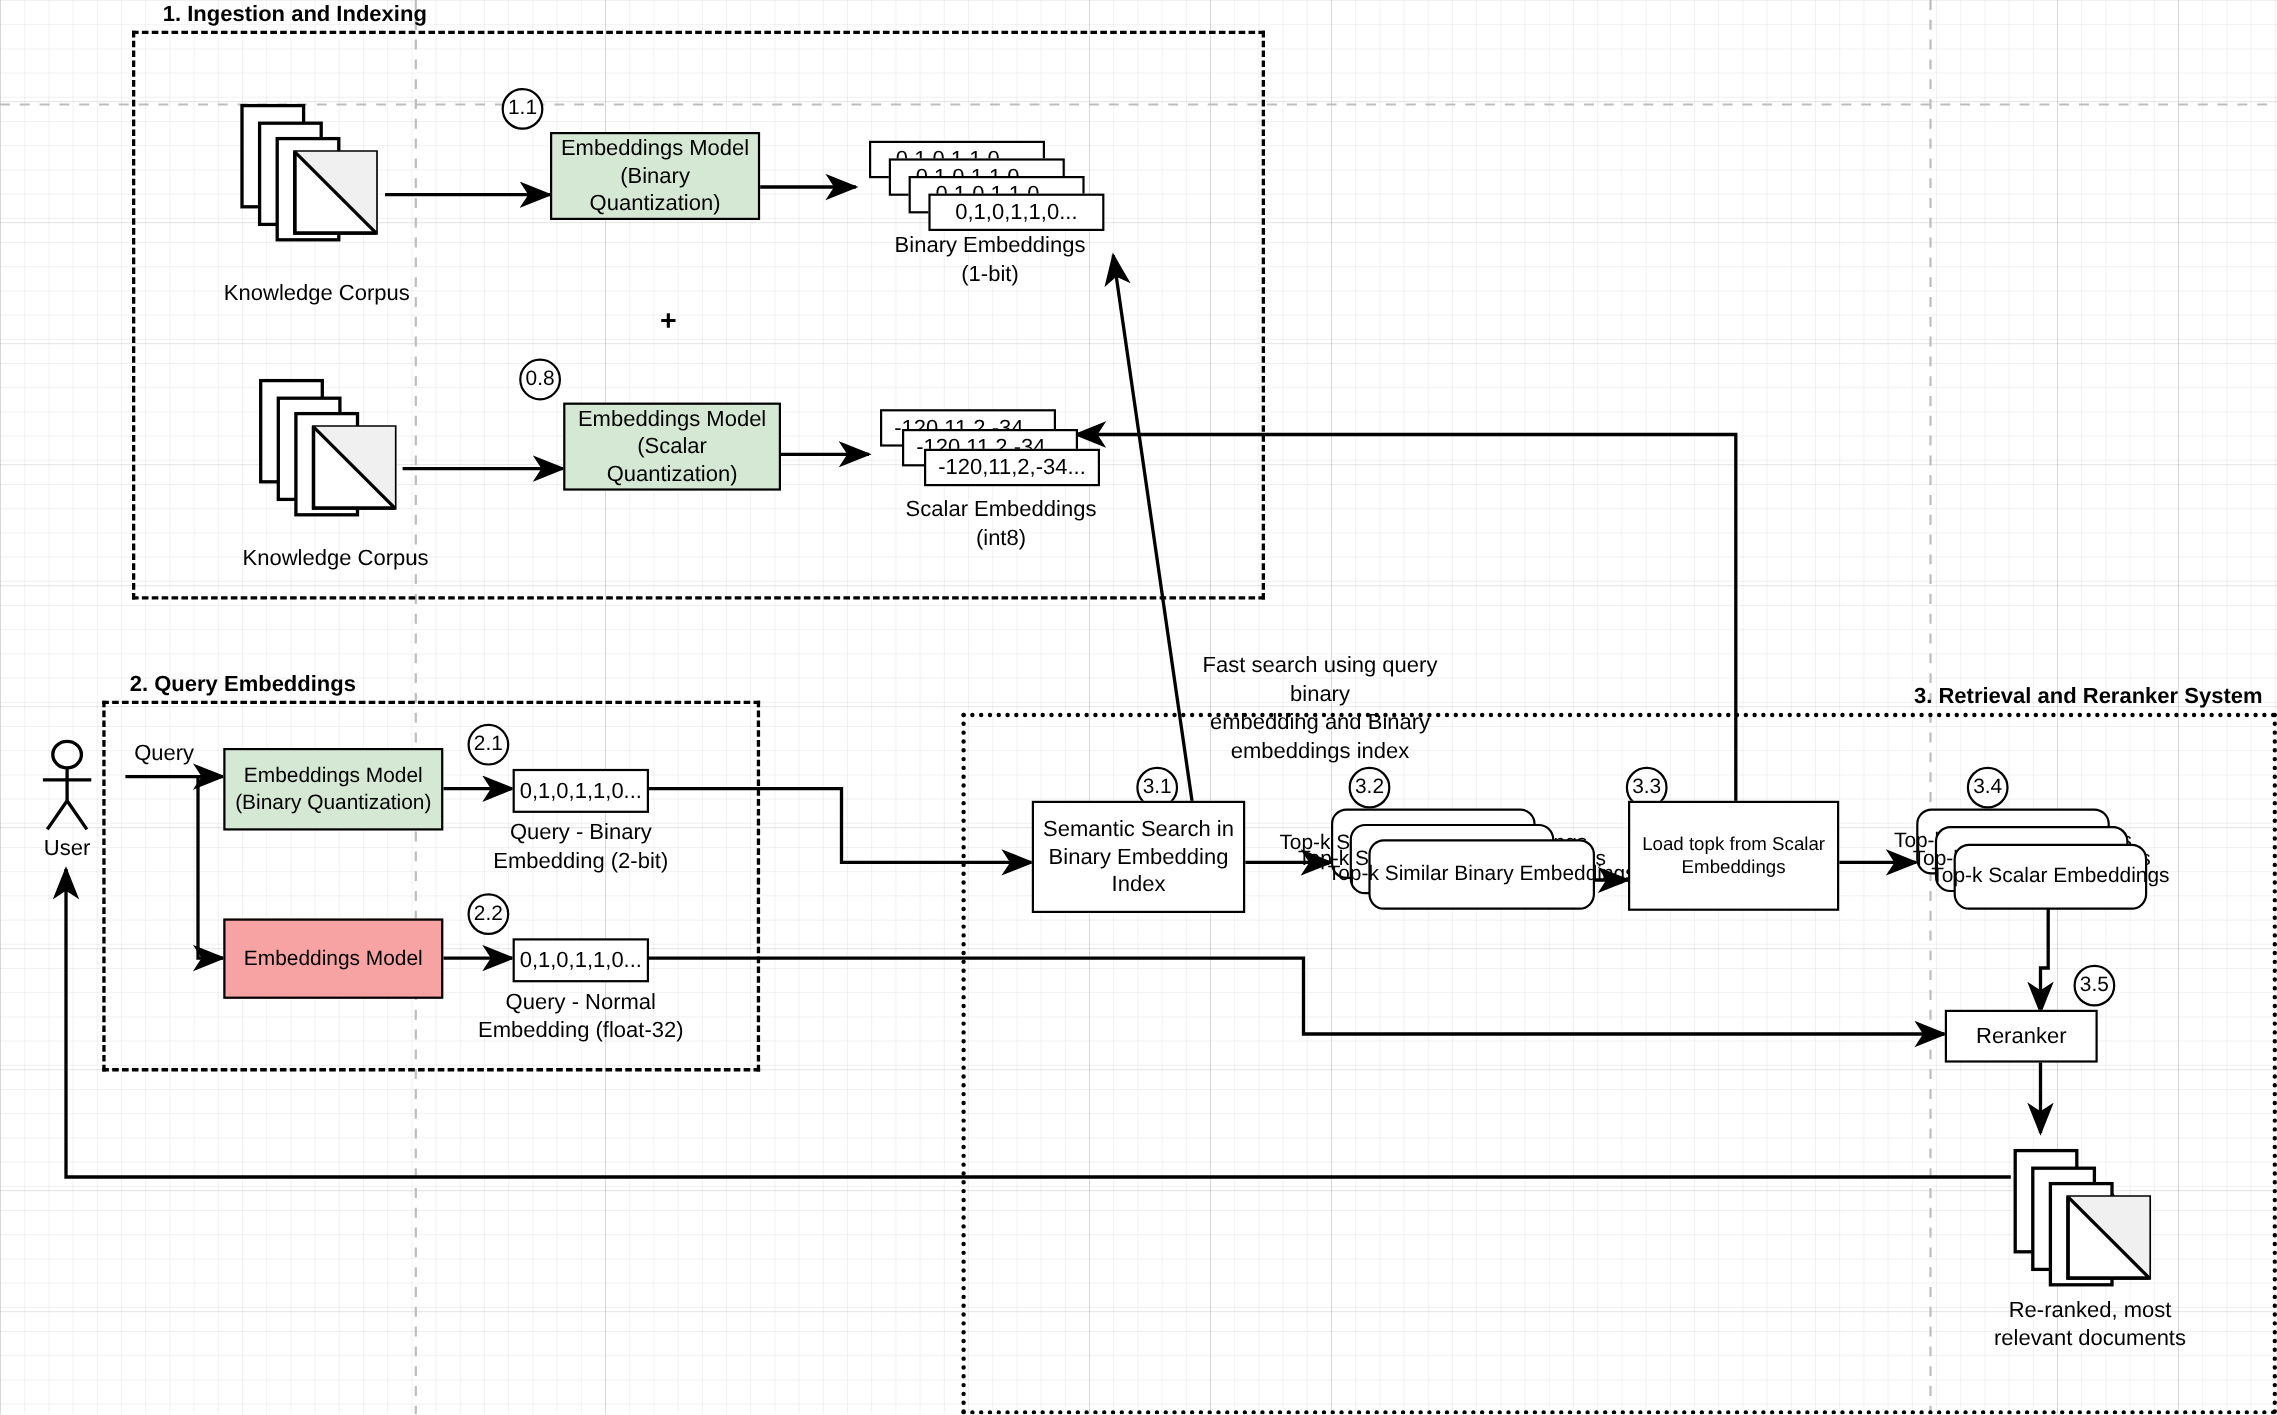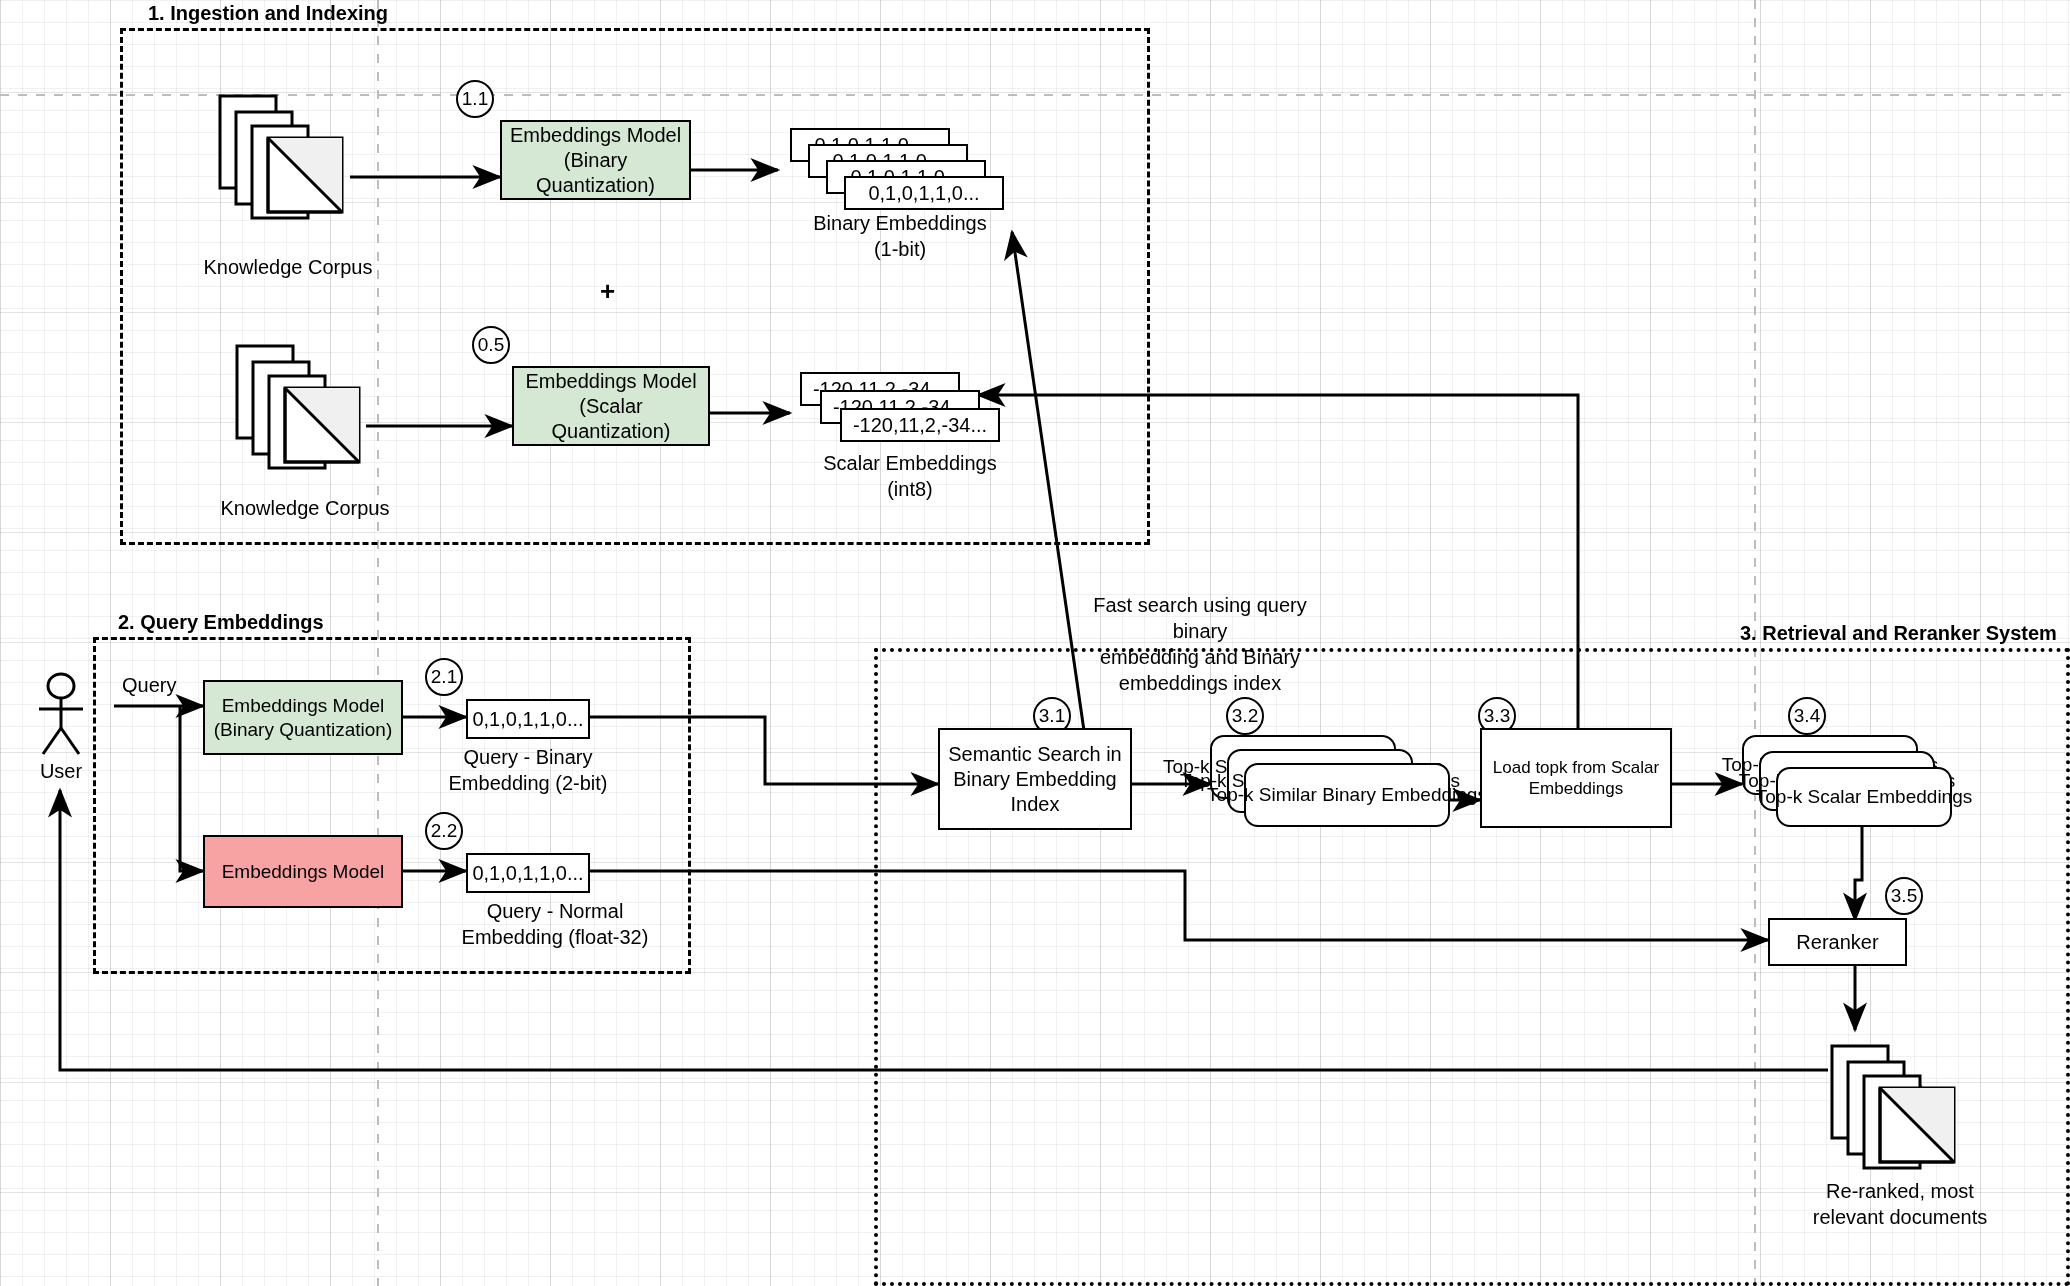--- a/index.html
+++ b/index.html
@@ -214,21 +214,21 @@
         <rect x="44" y="36" width="56" height="92"></rect>
       </g>
       <path d="M60,48 L110,48 L134,48 L134,122 L60,122 Z" fill="#ffffff" stroke="#000" stroke-width="3"></path>
       <path d="M60,48 L134,122 L134,48 Z" fill="#f0f0f0" stroke="none"></path>
       <path d="M60,48 L134,122" stroke="#000" stroke-width="3" fill="none"></path>
       <path d="M60,48 L60,122 L134,122" stroke="#000" stroke-width="3" fill="none"></path>
     </svg>
   </div>
   <div class="caption" style="left:185px;top:495px;width:240px;">Knowledge Corpus</div>
 
-  <div class="badge" style="left:472px;top:326px;">0.5</div>
+  <div class="badge" style="left:472px;top:326px;">0.8</div>
   <div class="node green" style="left:512px;top:366px;width:198px;height:80px;white-space:pre-line;">Embeddings Model
 (Scalar Quantization)</div>
 
   <div class="embstack" style="left:800px;top:372px;width:210px;height:80px;">
     <div class="layer" style="left:0px;top:0px;width:160px;height:34px;">-120,11,2,-34...</div>
     <div class="layer" style="left:20px;top:18px;width:160px;height:34px;">-120,11,2,-34...</div>
     <div class="layer" style="left:40px;top:36px;width:160px;height:34px;">-120,11,2,-34...</div>
   </div>
   <div class="caption" style="left:770px;top:450px;width:280px;">Scalar Embeddings
 (int8)</div>
@@ -253,21 +253,21 @@
 (Binary Quantization)</div>
 
   <div class="node" style="left:466px;top:699px;width:124px;height:36px;">0,1,0,1,1,0...</div>
   <div class="caption" style="left:428px;top:744px;width:200px;">Query - Binary
 Embedding (2-bit)</div>
 
   <div class="badge" style="left:425px;top:812px;">2.2</div>
   <div class="node red" style="left:203px;top:835px;width:200px;height:73px;white-space:pre-line;font-size:19px;">Embeddings Model</div>
 
   <div class="node" style="left:466px;top:853px;width:124px;height:36px;">0,1,0,1,1,0...</div>
-  <div class="caption" style="left:420px;top:898px;width:216px;padding-left:27px;">Query - Normal
+  <div class="caption" style="left:420px;top:898px;width:216px;">Query - Normal
 Embedding (float-32)</div>
 
   <div class="caption" style="left:1065px;top:592px;width:270px;">Fast search using query binary
 embedding and Binary
 embeddings index</div>
 
   <div class="badge" style="left:1033px;top:697px;">3.1</div>
   <div class="node" style="left:938px;top:728px;width:194px;height:102px;white-space:pre-line;">Semantic Search in
 Binary Embedding
 Index</div>

